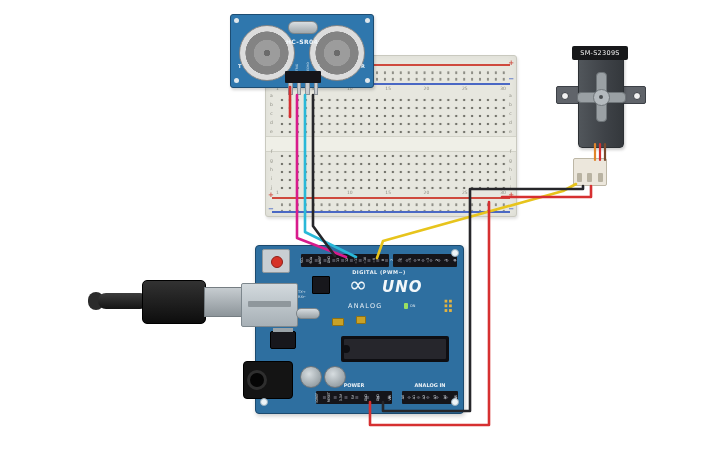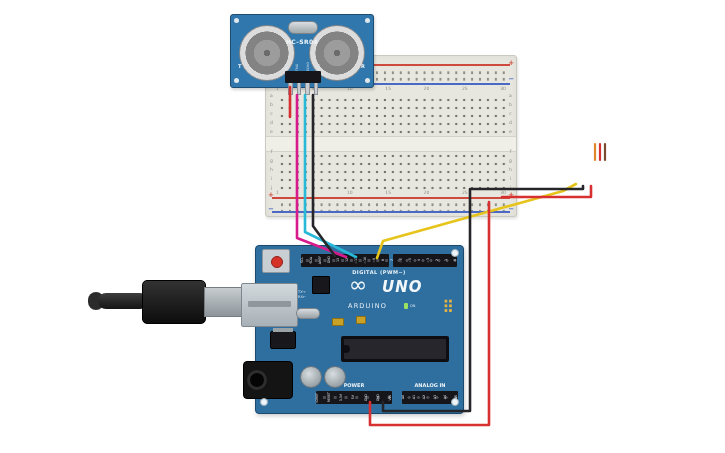--- a/index.html
+++ b/index.html
@@ -278,21 +278,21 @@
     <div class="ar-txrx">
       <span>TX→</span>
       <span>RX←</span>
     </div>
     <div class="ar-crystal"></div>
     <div class="ar-gold g1"></div>
     <div class="ar-gold g2"></div>
 
     <span class="ar-infinity">∞</span>
     <span class="ar-uno">UNO</span>
-    <span class="ar-brand">ARDUINO</span>
+    <span class="ar-brand">ANALOG</span>
 
     <div class="ar-on">
       <i class="ar-on-led"></i>
       <span>ON</span>
     </div>
     <div class="ar-icsp"></div>
 
     <div class="ar-mcu">
       <span class="die"></span>
       <span class="notch"></span>
@@ -345,20 +345,40 @@
     <i class="hc-pin pp1"></i>
     <i class="hc-pin pp2"></i>
     <i class="hc-pin pp3"></i>
     <i class="hc-pin pp4"></i>
     <div class="hc-dot d1"></div>
     <div class="hc-dot d2"></div>
     <div class="hc-dot d3"></div>
     <div class="hc-dot d4"></div>
   </div>
 
+  <div class="servo">
+    <div class="sv-wing wing-l">
+        <i class="sv-hole"></i>
+      </div>
+    <div class="sv-wing wing-r">
+        <i class="sv-hole"></i>
+      </div>
+    <div class="sv-body"></div>
+    <div class="sv-label">SM-S2309S</div>
+    <div class="sv-arm arm-v"></div>
+    <div class="sv-arm arm-h"></div>
+    <div class="sv-hub">
+        <i class="sv-hub-dot"></i>
+      </div>
+    <div class="sv-conn">
+      <i></i>
+      <i></i>
+      <i></i>
+    </div>
+  </div>
 
   <svg class="wires" viewBox="0 0 725 453">
     <path class="lead" d="M595,144 L595,160" stroke="#e0862c"></path>
     <path class="lead" d="M600,144 L600,160" stroke="#d63031"></path>
     <path class="lead" d="M605,144 L605,160" stroke="#7a4a2c"></path>
 
     <path d="M290,87 L290,117" stroke="#d63031"></path>
     <path d="M297,95 L297,238 L346,257" stroke="#d81b8c"></path>
     <path d="M305,95 L305,232 L356,257" stroke="#29b8d8"></path>
     <path d="M313,95 L313,226 L335,256" stroke="#26262a"></path>

